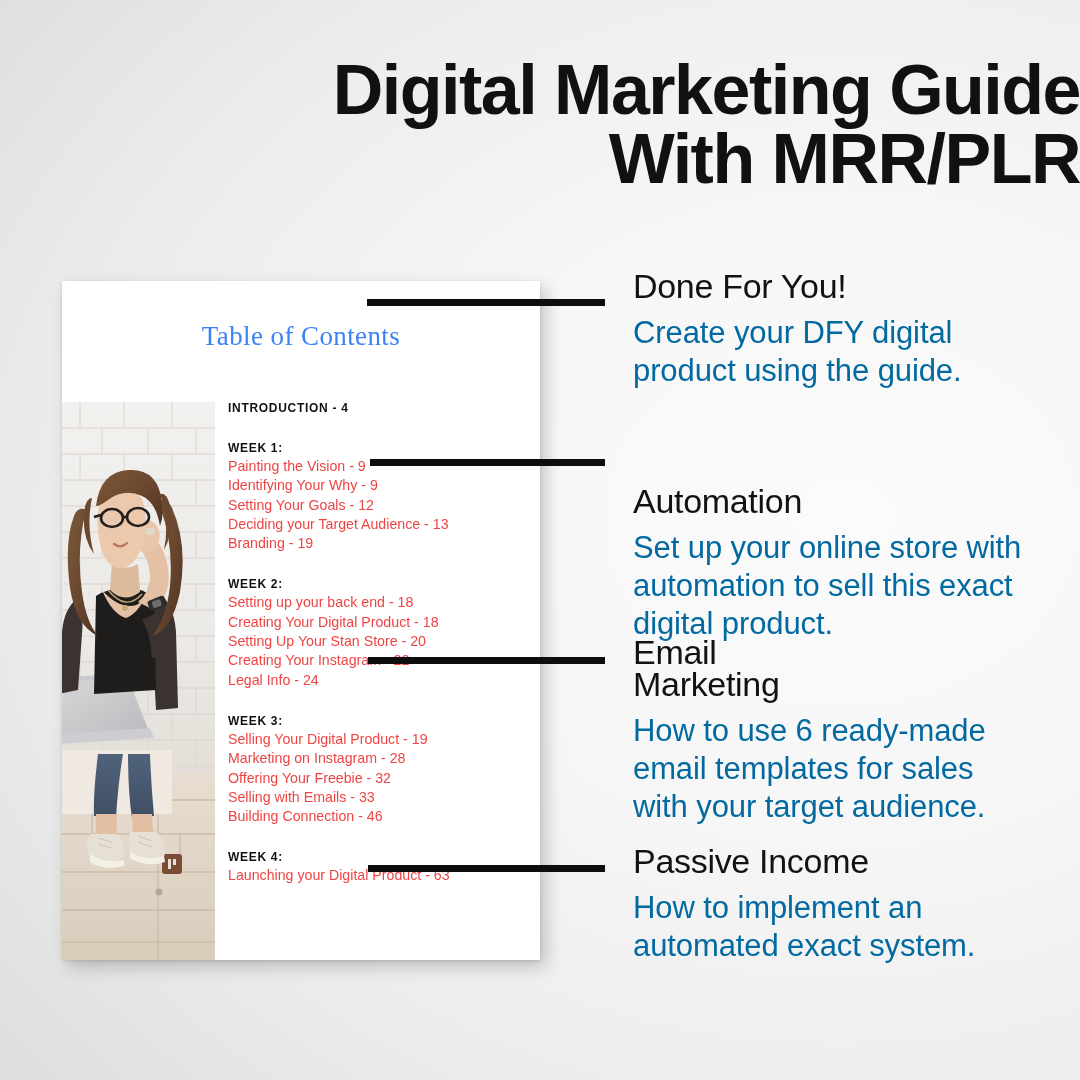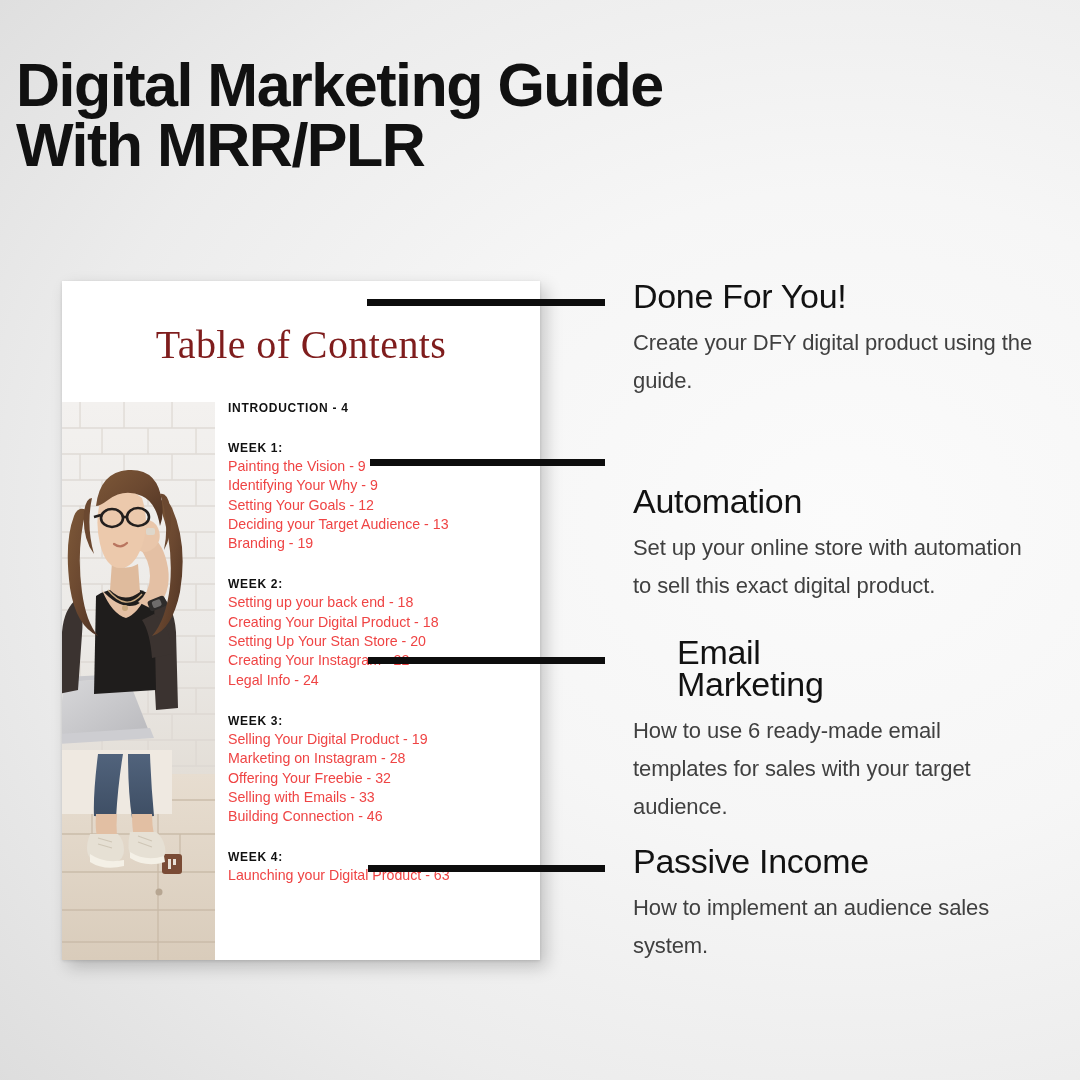--- a/index.html
+++ b/index.html
@@ -9,43 +9,43 @@
     background:
       radial-gradient(ellipse 120% 95% at 78% 48%, #fbfbfb 0%, #f6f6f6 32%, #ececec 60%, #dedede 84%, #d3d3d3 100%);
     position:relative;
     overflow:hidden;
     -webkit-font-smoothing:antialiased;
   }
 
   
   .headline{
     position:absolute; left:16px; right:0; top:56px;
-    text-align:left;
+    text-align:right;
     color:#111;
     font-weight:700;
-    font-size:61px;
+    font-size:70px;
     line-height:0.98;
     letter-spacing:-1.5px;
   }
   .headline .line{ display:block; white-space:nowrap; }
 
   
   .toc-card{
     position:absolute;
     left:62px; top:281px;
     width:478px; height:679px;
     background:#fff;
     box-shadow: 6px 7px 16px rgba(0,0,0,0.20), 0 1px 3px rgba(0,0,0,0.12);
   }
   .toc-title{
     position:absolute; left:0; right:0; top:40px;
     text-align:center;
     font-family:"Liberation Serif", serif;
-    font-size:40px;
-    color:#7f1d1d;
+    font-size:27px;
+    color:#3b82f6;
     letter-spacing:0.4px;
   }
 
   
   .photo{
     position:absolute;
     left:0; top:121px;
     width:153px; height:558px;
     overflow:hidden;
     background:#efecea;
@@ -89,31 +89,31 @@
   .feat{ position:absolute; }
   .feat h3{
     font-weight:400;
     font-size:34px;
     line-height:32px;
     color:#121212;
     letter-spacing:-0.3px;
     margin-bottom:12px;
   }
   .feat p{
-    font-size:22px;
+    font-size:31px;
     line-height:38px;
-    color:#404040;
+    color:#0369a1;
     font-weight:300;
     letter-spacing:-0.1px;
   }
-  .f1{ top:280px; }
+  .f1{ top:270px; }
   .f2{ top:440px;margin-top:45px; }
   .f3{ top:636px; }
   .f4{ top:845px; }
-  .f3 h3{ line-height:32px;margin-left:44px; }
+  .f3 h3{ line-height:32px; }
 </style>
 </head>
 <body>
 
 <div class="headline">
   <span class="line">Digital Marketing Guide</span>
   <span class="line">With MRR/PLR</span>
 </div>
 
 <div class="toc-card">
@@ -294,16 +294,16 @@
     <p>Set up your online store with automation to sell this exact digital product.</p>
   </div>
 
   <div class="feat f3">
     <h3 style="width:220px;">Email Marketing</h3>
     <p>How to use 6 ready-made email templates for sales with your target audience.</p>
   </div>
 
   <div class="feat f4">
     <h3>Passive Income</h3>
-    <p>How to implement an audience sales system.</p>
+    <p>How to implement an automated exact system.</p>
   </div>
 
 </div>
 
 </body></html>

